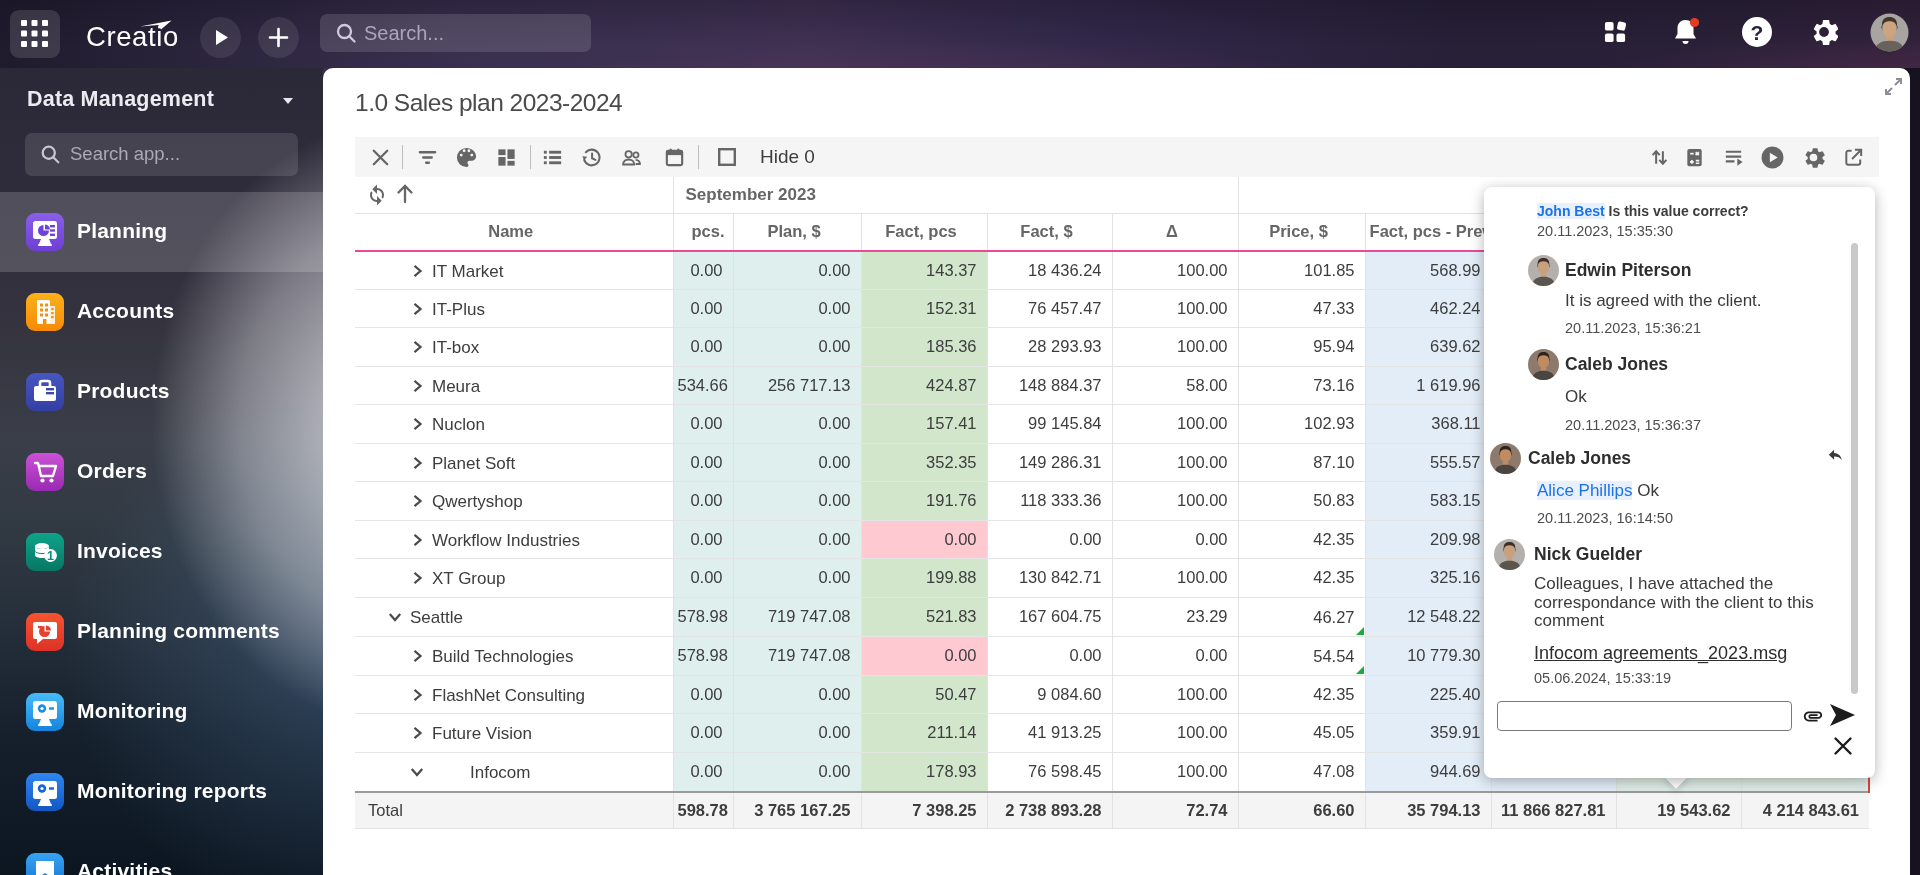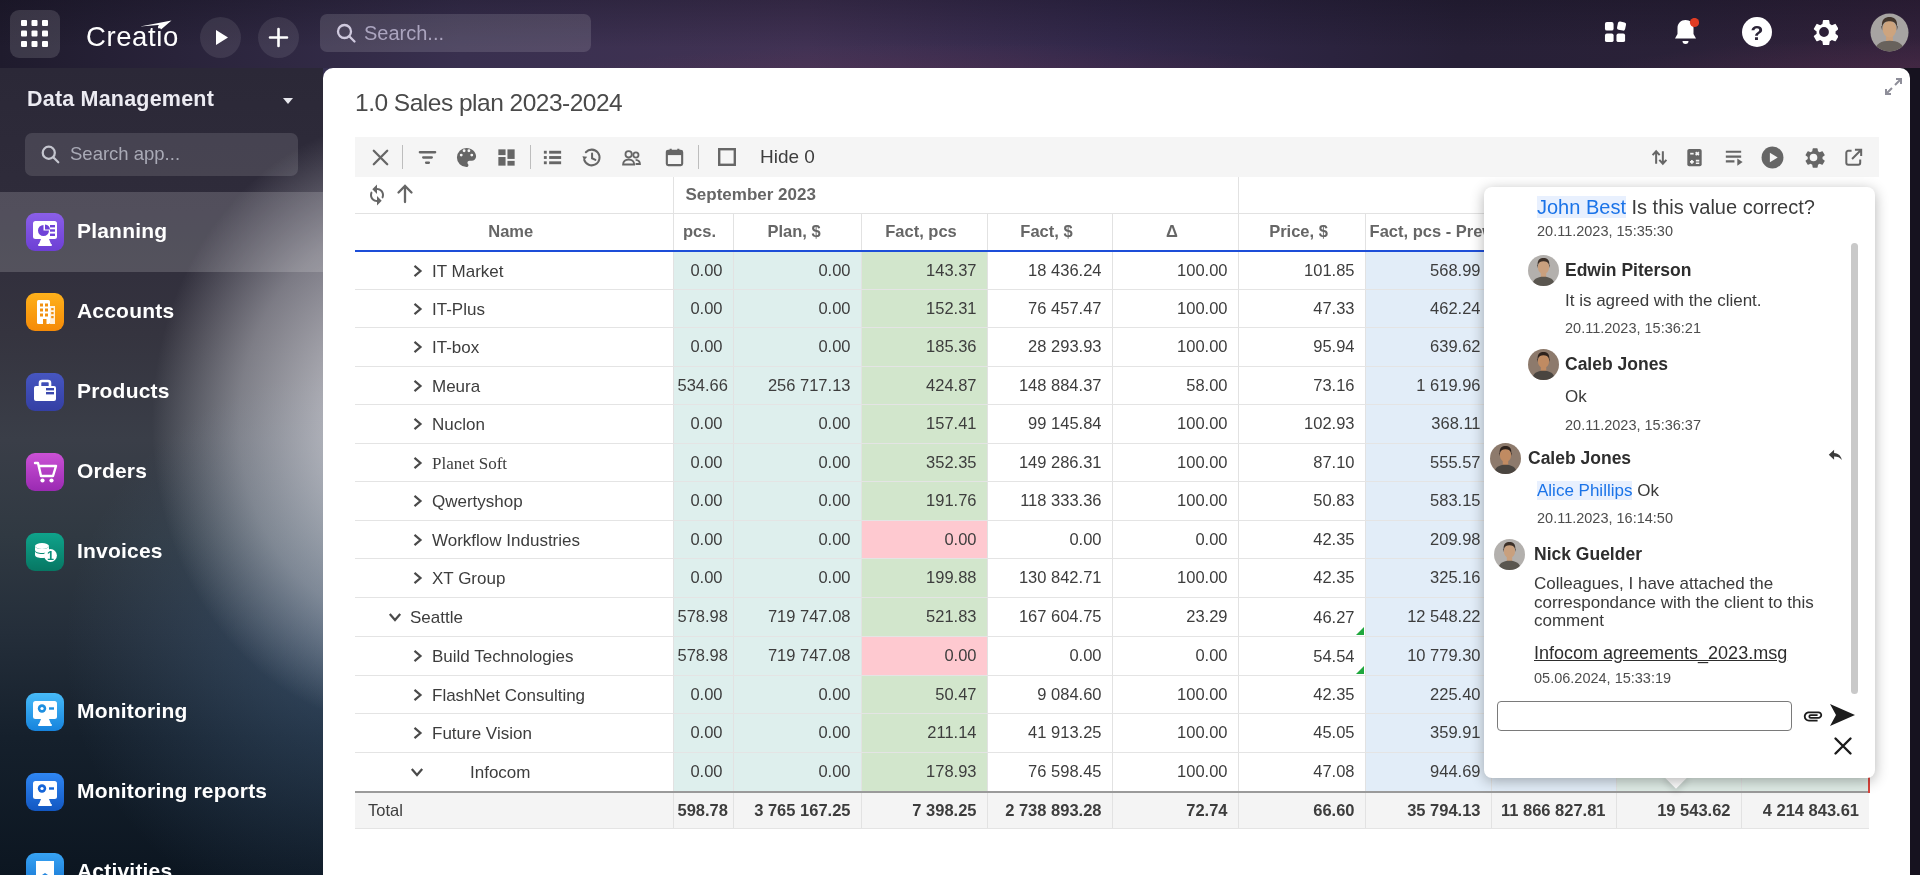--- a/index.html
+++ b/index.html
@@ -42,21 +42,21 @@
 #card { position:absolute; left:323px; top:68px; width:1587px; height:807px; background:#ffffff; border-radius:10px 10px 0 0; }
 #pagetitle { position:absolute; left:32px; top:21px; font-size:24.5px; letter-spacing:-0.5px; color:#4a4a4a; }
 #toolbar { position:absolute; left:32px; top:69px; width:1524px; height:40px; background:#f5f5f5; display:flex; align-items:center; }
 #hide0 { font-size:19px; color:#3d3d3d; }
 
 
 #grid { position:absolute; left:32px; top:109px; }
 table { border-collapse:collapse; table-layout:fixed; width:1514px; }
 td,th { padding:0 10px 0 4px; font-size:16.5px; color:#3d3d3d; white-space:nowrap; overflow:hidden; }
 tr.grouprow td { border-bottom:1px solid #e2e2e2; height:36px; font-weight:700; color:#666; font-size:17px; padding-left:12px; }
-tr.headrow th { border-bottom:2px solid #1d4ed8; height:37px; font-weight:700; color:#666; font-size:16.5px; text-align:center; }
+tr.headrow th { border-bottom:2px solid #ec4899; height:37px; font-weight:700; color:#666; font-size:16.5px; text-align:center; }
 tr.datarow td { border-bottom:1px solid #e4e4e4; height:38.5px; text-align:right; }
 tr.datarow td.name { text-align:left; padding:0; position:relative; }
 td.vb { border-left:1px solid #e2e2e2; }
 td.vbr { border-right:1px solid #e2e2e2; }
 th.vbr { border-right:1px solid #e2e2e2; }
 .c-cyan { background:#deefed; }
 .c-green { background:#d2e6cc; }
 .c-pink { background:#fec9d0; }
 .c-blue { background:#e2edf8; }
 .c-teal { background:#dfece6; }
@@ -65,21 +65,21 @@
 .chev { position:absolute; top:12px; }
 .nametxt { position:absolute; top:10px; font-size:17px; }
 .gtri { position:absolute; right:1px; bottom:1px; width:0; height:0; border-left:8px solid transparent; border-bottom:8px solid #1fa83d; }
 .rtri { position:absolute; right:1px; top:1px; width:0; height:0; border-left:8px solid transparent; border-top:8px solid #e03c31; }
 .cellwrap { position:relative; height:38px; line-height:38px; }
 
 
 #panel { position:absolute; left:1484px; top:187px; width:391px; height:591px; background:#fff; border-radius:8px; box-shadow:0 3px 14px rgba(0,0,0,0.3); }
 #ptail { position:absolute; left:1667px; top:767px; width:18px; height:18px; background:#fff; transform:rotate(45deg); box-shadow:3px 3px 6px rgba(0,0,0,0.12); }
 #panel .mention { color:#1a73e8; background:#e8f0fe; }
-#panel .roothead { position:absolute; left:53px; top:9px; font-size:20px; color:#3c3c3c; width:320px; }
+#panel .roothead { position:absolute; left:53px; top:16px; font-size:14px; color:#3c3c3c; width:320px;font-weight:bold; }
 #panel .rootdate { position:absolute; left:53px; top:36px; font-size:14.5px; color:#4d4d4d; }
 .cmt-name { font-weight:700; font-size:17.5px; color:#2e2e2e; }
 .cmt-text { font-size:17px; color:#3b3b3b; }
 .cmt-date { font-size:14.5px; color:#4d4d4d; }
 .avatar { position:absolute; border-radius:50%; overflow:hidden; }
 #scrollthumb { position:absolute; left:367px; top:56px; width:7px; height:451px; border-radius:4px; background:#c9c9c9; }
 #cinput { position:absolute; left:13px; top:514px; width:295px; height:30px; border:1.5px solid #7a7a7a; border-radius:4px; background:#fff; }
 #expandico { position:absolute; left:1884px; top:77px; }
 </style>
 </head>
@@ -241,20 +241,29 @@
       <div class="navicon" style="background:linear-gradient(180deg,#0fa38b,#077763);"><svg width="38" height="38" viewBox="0 0 38 38">
           <g fill="#fff">
             <ellipse cx="16" cy="13" rx="7" ry="3"></ellipse>
             <path d="M9 13 v4 c0 1.7 3.1 3 7 3 s7-1.3 7-3 v-4 c0 1.7-3.1 3-7 3 s-7-1.3-7-3 z"></path>
             <path d="M9 18 v4 c0 1.7 3.1 3 7 3 s7-1.3 7-3 v-4 c0 1.7-3.1 3-7 3 s-7-1.3-7-3 z"></path>
           </g>
           <circle cx="24.5" cy="22.5" r="6.4" fill="#fff"></circle>
           <text x="24.5" y="27" text-anchor="middle" font-size="12.5" font-weight="bold" fill="#0b8f7a" font-family="Liberation Sans,sans-serif">1</text>
         </svg></div>
       <div class="navlabel">Invoices</div>
+    </div>
+<div class="navitem" style="top:524px;">
+      <div class="navicon" style="background:linear-gradient(180deg,#f55330,#de3227);"><svg width="38" height="38" viewBox="0 0 38 38">
+          <path d="M9 9 h20 a2 2 0 0 1 2 2 v13 a2 2 0 0 1-2 2 h-12 l-6 5 v-5 h-2 a2 2 0 0 1-2-2 v-13 a2 2 0 0 1 2-2 z" fill="#fff"></path>
+          <path d="M18.5 13 a5.5 5.5 0 1 0 5.5 5.5 L18.5 18.5 Z" fill="#e8402f"></path>
+          <path d="M20 12.5 a5.5 5.5 0 0 1 5 5 L20 17.5 Z" fill="#e8402f"></path>
+          <rect x="12" y="13" width="4.5" height="2.2" fill="#e8402f"></rect>
+        </svg></div>
+      <div class="navlabel">Planning comments</div>
     </div>
 <div class="navitem" style="top:604px;">
       <div class="navicon" style="background:linear-gradient(180deg,#47bbf8,#1683dd);"><svg width="38" height="38" viewBox="0 0 38 38">
           <rect x="7" y="8" width="24" height="18" rx="2.5" fill="#fff"></rect>
           <path d="M15 26 h8 l2 5 h-12 Z" fill="#fff"></path>
           <rect x="12" y="31" width="14" height="2" rx="1" fill="#fff"></rect>
           <circle cx="16" cy="15.5" r="4.2" fill="#1d8fe0"></circle>
           <circle cx="16" cy="15.5" r="1.6" fill="#fff"></circle>
           <rect x="23" y="14.3" width="5" height="2.4" fill="#1d8fe0"></rect>
         </svg></div>
@@ -434,21 +443,21 @@
                   </g>
                 </svg>
 </div>
             </td>
  <td colspan="5" class="vb" style="border-right:1px solid #e2e2e2;">September 2023</td>
  <td colspan="4"></td>
  <td></td>
 </tr>
 <tr class="headrow">
  <th class="vbr">Name</th>
- <th class="vbr" style="text-align:center;padding-left:3px;">pcs.</th>
+ <th class="vbr" style="text-align:left;padding-left:18px;">pcs.</th>
  <th class="vbr">Plan, $</th>
  <th class="vbr">Fact, pcs</th>
  <th class="vbr">Fact, $</th>
  <th class="vbr">Δ</th>
  <th class="vbr">Price, $</th>
  <th class="vbr">Fact, pcs - Prew</th>
  <th class="vbr"></th>
  <th class="vbr"></th>
  <th></th>
 </tr>
@@ -540,21 +549,21 @@
             <td class="c-blue vbr">368.11</td>
             <td class="c-blue vbr"></td>
             <td class="c-teal vbr"></td>
             <td class="c-teal"></td>
           </tr>
 <tr class="datarow">
             <td class="name vbr">
               <svg class="chev" width="14" height="14" viewBox="0 0 14 14" style="left:55px">
                 <path d="M4.5 1.8 L10.5 7 L4.5 12.2" fill="none" stroke="#4a4a4a" stroke-width="2.2"></path>
               </svg>
-              <span class="nametxt" style="left:77px;font-family:Liberation Serif, serif;">Planet Soft</span>
+              <span class="nametxt" style="left:77px;">Planet Soft</span>
             </td>
             <td class="c-cyan vbr">0.00</td>
             <td class="c-cyan vbr">0.00</td>
             <td class="c-green vbr">352.35</td>
             <td class="vbr">149 286.31</td>
             <td class="vbr">100.00</td>
             <td class="vbr">87.10</td>
             <td class="c-blue vbr">555.57</td>
             <td class="c-blue vbr"></td>
             <td class="c-teal vbr"></td>

